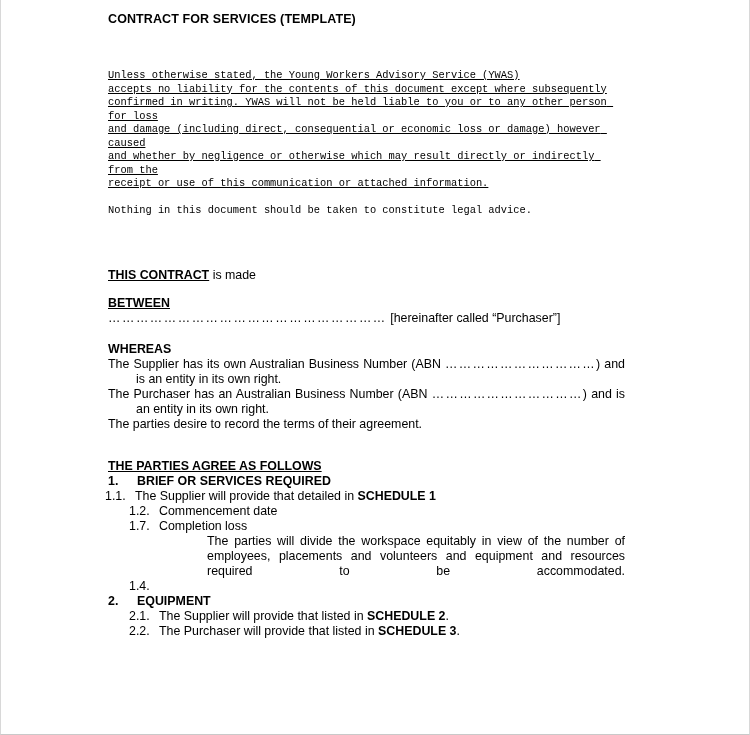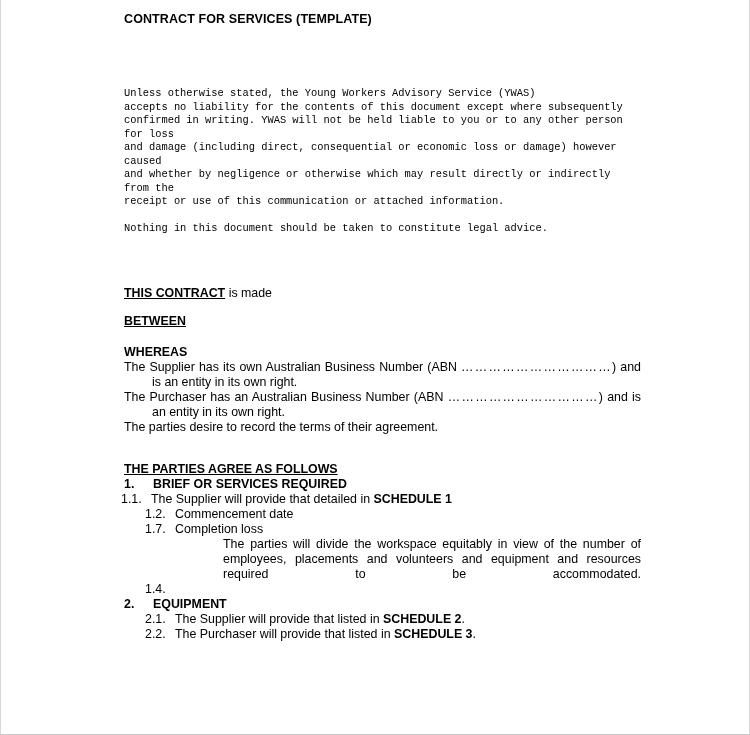--- a/index.html
+++ b/index.html
@@ -15,21 +15,21 @@
     border-left: 1px solid #d8d8d8;
     border-right: 1px solid #d8d8d8;
     border-bottom: 1px solid #c9c9c9;
     box-sizing: border-box;
     overflow: hidden;
     font-family: "Liberation Sans", sans-serif;
     color: #000000;
   }
   .content {
     position: absolute;
-    left: 123px;
+    left: 107px;
     top: 0;
     width: 517px;
   }
 
   
   .doc-title {
     font-family: "Liberation Sans", sans-serif;
     font-size: 12.5px;
     font-weight: bold;
     letter-spacing: 0.1px;
@@ -40,21 +40,21 @@
 
   
   .disclaimer {
     font-family: "Liberation Mono", "DejaVu Sans Mono", monospace;
     font-size: 10.4px;
     line-height: 13.5px;
     letter-spacing: 0px;
     white-space: pre-wrap;
     margin: 0;
   }
-  .disclaimer-block-1 { margin-top: 61px; }
+  .disclaimer-block-1 { margin-top: 43px; text-decoration: underline; }
   .disclaimer-block-2 { margin-top: 13.5px; }
 
   
   .body-text {
     font-size: 12.4px;
     line-height: 15px;
     margin: 0;
   }
   .just {
     text-align: justify;
@@ -189,20 +189,21 @@
 confirmed in writing. YWAS will not be held liable to you or to any other person for loss
 and damage (including direct, consequential or economic loss or damage) however caused
 and whether by negligence or otherwise which may result directly or indirectly from the
 receipt or use of this communication or attached information.</p>
     <p class="disclaimer disclaimer-block-2">Nothing in this document should be taken to constitute legal advice.</p>
 
     <p class="body-text sp-contract"><span class="u-bold u-underline">THIS CONTRACT</span><span> is made</span></p>
 
     <p class="heading-ul sp-between">BETWEEN</p>
 
+    <p class="party-line sp-party1"><span class="leader">……………………………………………………</span><span> [hereinafter called “Purchaser”]</span></p>
 
 
     <p class="heading-plain sp-whereas">WHEREAS</p>
 
     <p class="recital sp-recital1"><span>The Supplier has its own Australian Business Number (ABN </span><span class="leader-inline">……………………………</span><span>) and is an entity in its own right.</span></p>
 
     <p class="recital sp-recital2"><span>The Purchaser has an Australian Business Number (ABN </span><span class="leader-inline">……………………………</span><span>) and is an entity in its own right.</span></p>
 
     <p class="recital-plain sp-recital3">The parties desire to record the terms of their agreement.</p>
 

